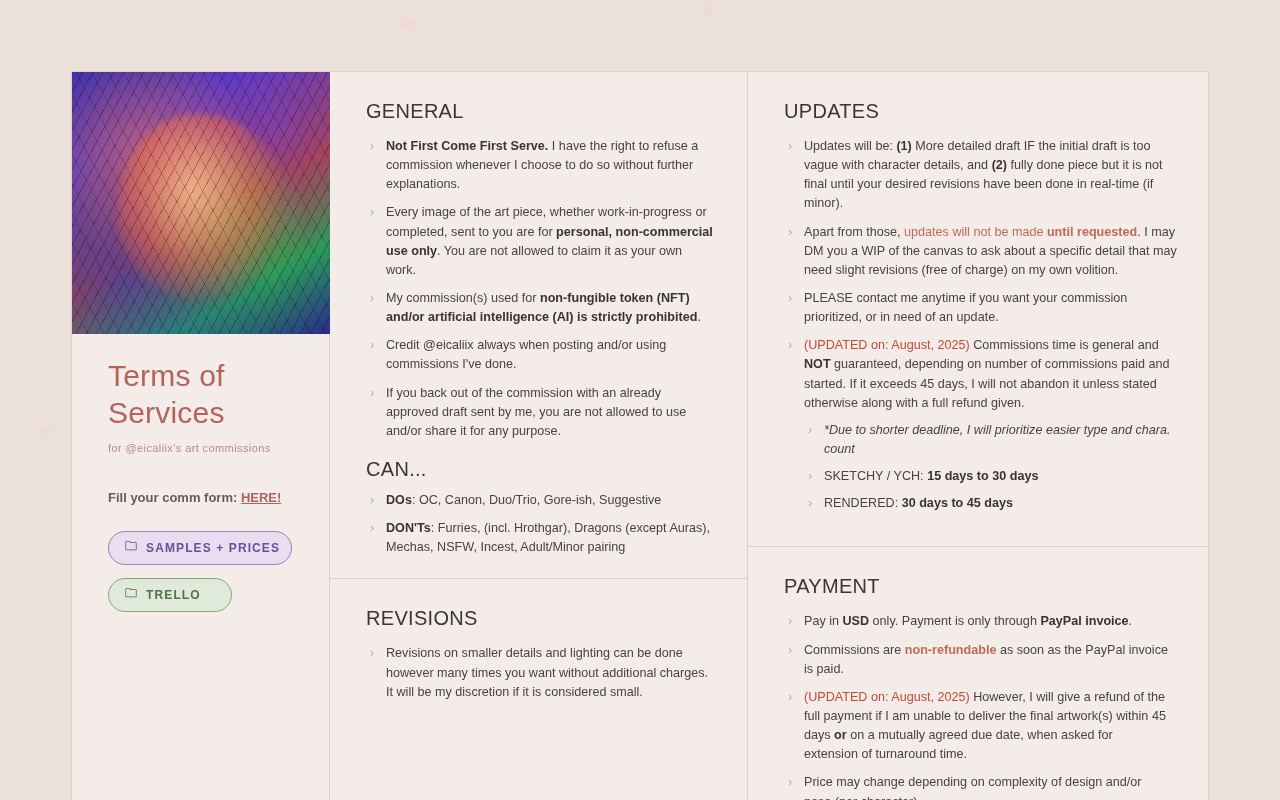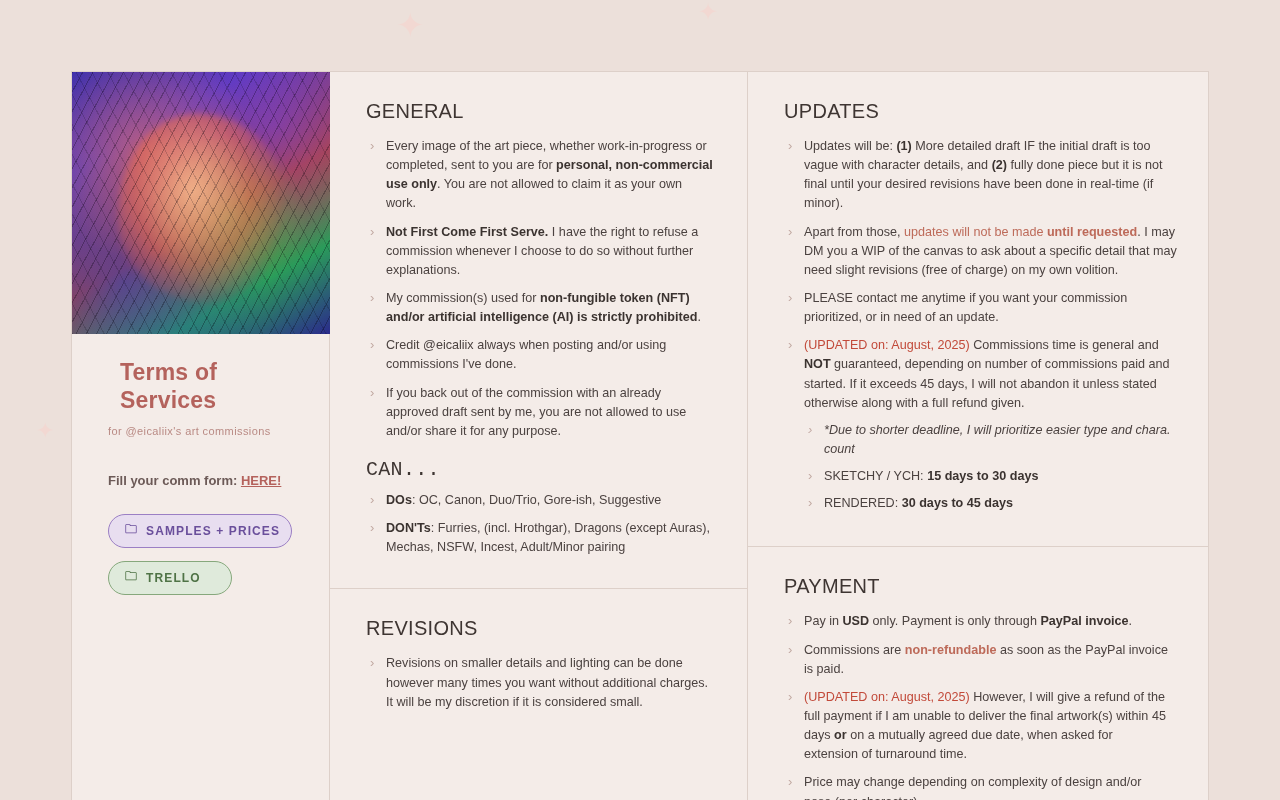--- a/index.html
+++ b/index.html
@@ -66,25 +66,25 @@
     content: "";
     position: absolute;
     left: 18%; top: 16%;
     width: 64%; height: 72%;
     border-radius: 48% 52% 44% 56% / 54% 46% 56% 44%;
     background: radial-gradient(ellipse at 45% 40%, rgba(255,186,140,0.85) 0%, rgba(232,110,80,0.55) 45%, rgba(120,40,90,0.1) 75%);
     filter: blur(3px);
   }
   .left-body { padding: 24px 28px 0 36px; }
   .tos-title {
-    font-size: 23px;
-    font-weight: bold;
+    font-size: 30px;
+    font-weight: normal;
     color: #b4625c;
     line-height: 1.22;
-    margin: 0 0 10px 12px;
+    margin: 0 0 10px 0;
     letter-spacing: .2px;
   }
   .tos-sub {
     font-size: 11px;
     color: #b98a84;
     line-height: 1.45;
     margin: 0 0 32px 0;
     letter-spacing: .4px;
   }
   .fill-line {
@@ -127,21 +127,21 @@
   .btn .ic { font-size: 12px; }
 
   
   .col-mid {
     width: 418px;
     flex: 0 0 418px;
     border-right: 1px solid #ddd0c9;
     display: flex;
     flex-direction: column;
   }
-  .mid-top { padding: 28px 34px 22px 36px; border-bottom: 1px solid #ddd0c9; }
+  .mid-top { padding: 28px 34px 12px 36px; border-bottom: 1px solid #ddd0c9; }
   .mid-bottom { padding: 28px 34px 10px 36px; flex: 1; }
 
   
   .col-right {
     flex: 1;
     display: flex;
     flex-direction: column;
   }
   .right-top { padding: 28px 28px 24px 36px; border-bottom: 1px solid #ddd0c9; }
   .right-bottom { padding: 28px 40px 10px 36px; flex: 1; }
@@ -216,28 +216,28 @@
           <span class="ic">🗀</span>
           <span>TRELLO</span>
         </div>
       </div>
     </div>
 
     <div class="col-mid">
       <div class="mid-top">
         <h2 class="sec">GENERAL</h2>
         <ul class="bul">
+          <li><b>Not First Come First Serve.</b><span> I have the right to refuse a commission whenever I choose to do so without further explanations.</span></li>
           <li><span>Every image of the art piece, whether work-in-progress or completed, sent to you are for </span><b>personal, non-commercial use only</b><span>. You are not allowed to claim it as your own work.</span></li>
-          <li><b>Not First Come First Serve.</b><span> I have the right to refuse a commission whenever I choose to do so without further explanations.</span></li>
           <li><span>My commission(s) used for </span><b>non-fungible token (NFT) and/or artificial intelligence (AI) is strictly prohibited</b><span>.</span></li>
           <li><span>Credit @eicaliix always when posting and/or using commissions I've done.</span></li>
           <li><span>If you back out of the commission with an already approved draft sent by me, you are not allowed to use and/or share it for any purpose.</span></li>
         </ul>
 
-        <h2 class="sec tight" style="margin-top:17px;font-family:Liberation Mono, monospace;">CAN...</h2>
+        <h2 class="sec tight" style="margin-top:17px;">CAN...</h2>
         <ul class="bul">
           <li><b>DOs</b><span>: OC, Canon, Duo/Trio, Gore-ish, Suggestive</span></li>
           <li><b>DON'Ts</b><span>: Furries, (incl. Hrothgar), Dragons (except Auras), Mechas, NSFW, Incest, Adult/Minor pairing</span></li>
         </ul>
       </div>
 
       <div class="mid-bottom">
         <h2 class="sec">REVISIONS</h2>
         <ul class="bul">
           <li><span>Revisions on smaller details and lighting can be done however many times you want without additional charges. It will be my discretion if it is considered small.</span></li>

